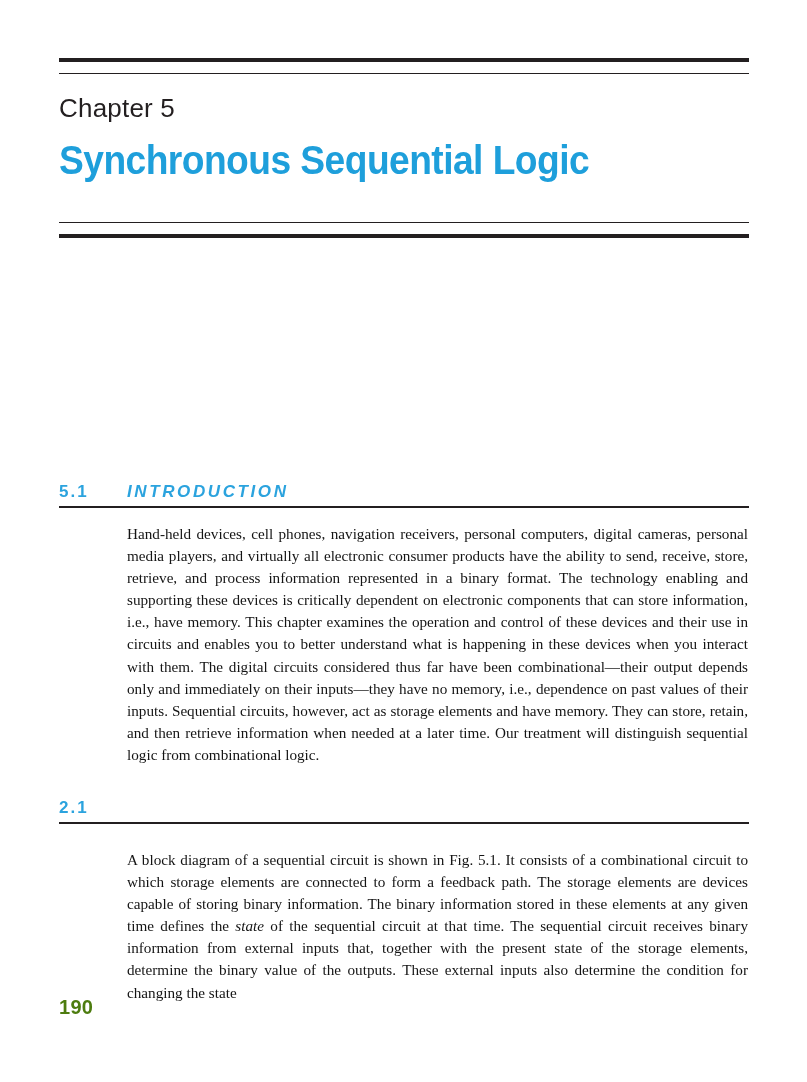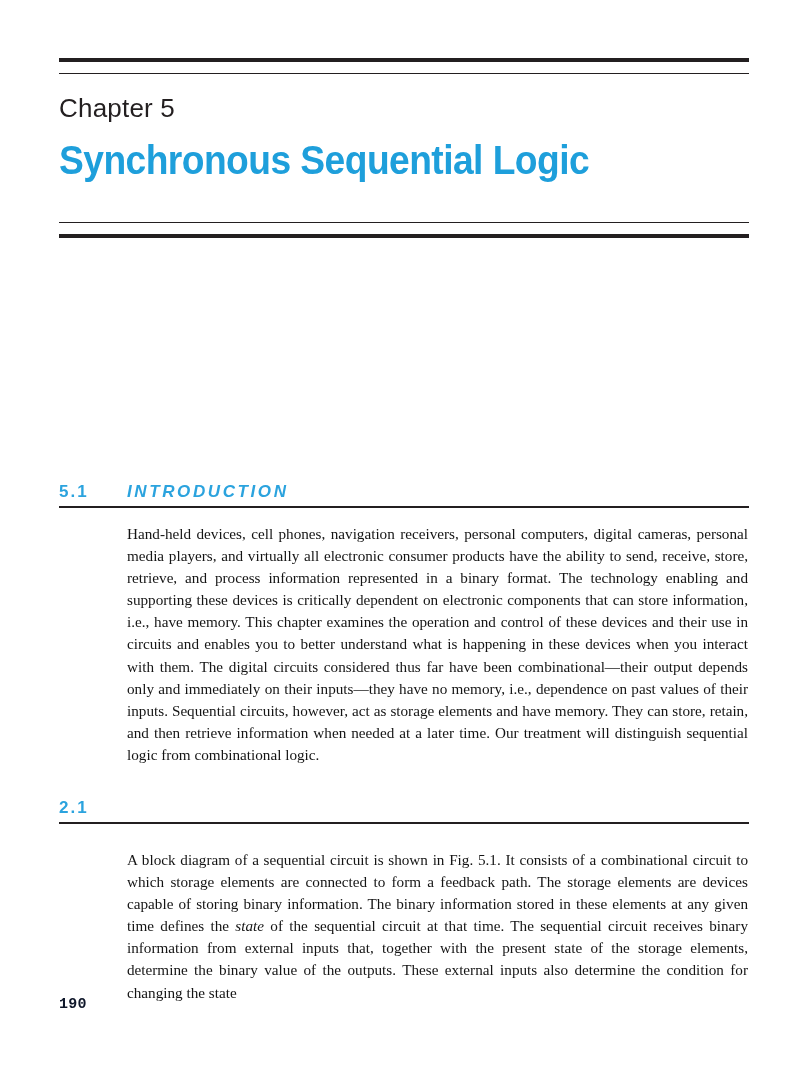--- a/index.html
+++ b/index.html
@@ -119,24 +119,24 @@
     margin: 0;
     hyphens: none;
   }
   .para em { font-style: italic; }
 
   
   .page-number {
     position: absolute;
     left: 59px;
     top: 996px;
-    font-family: Liberation Mono, monospace;
-    font-size: 15px;
+    font-family: Liberation Sans, sans-serif;
+    font-size: 20px;
     font-weight: 700;
-    color: #0f172a;
+    color: #4d7c0f;
     letter-spacing: 0.3px;
   }
 </style>
 </head>
 <body>
 
 <div class="page">
 
   <div class="chapter-head">
     <div class="rule-thick"></div>

